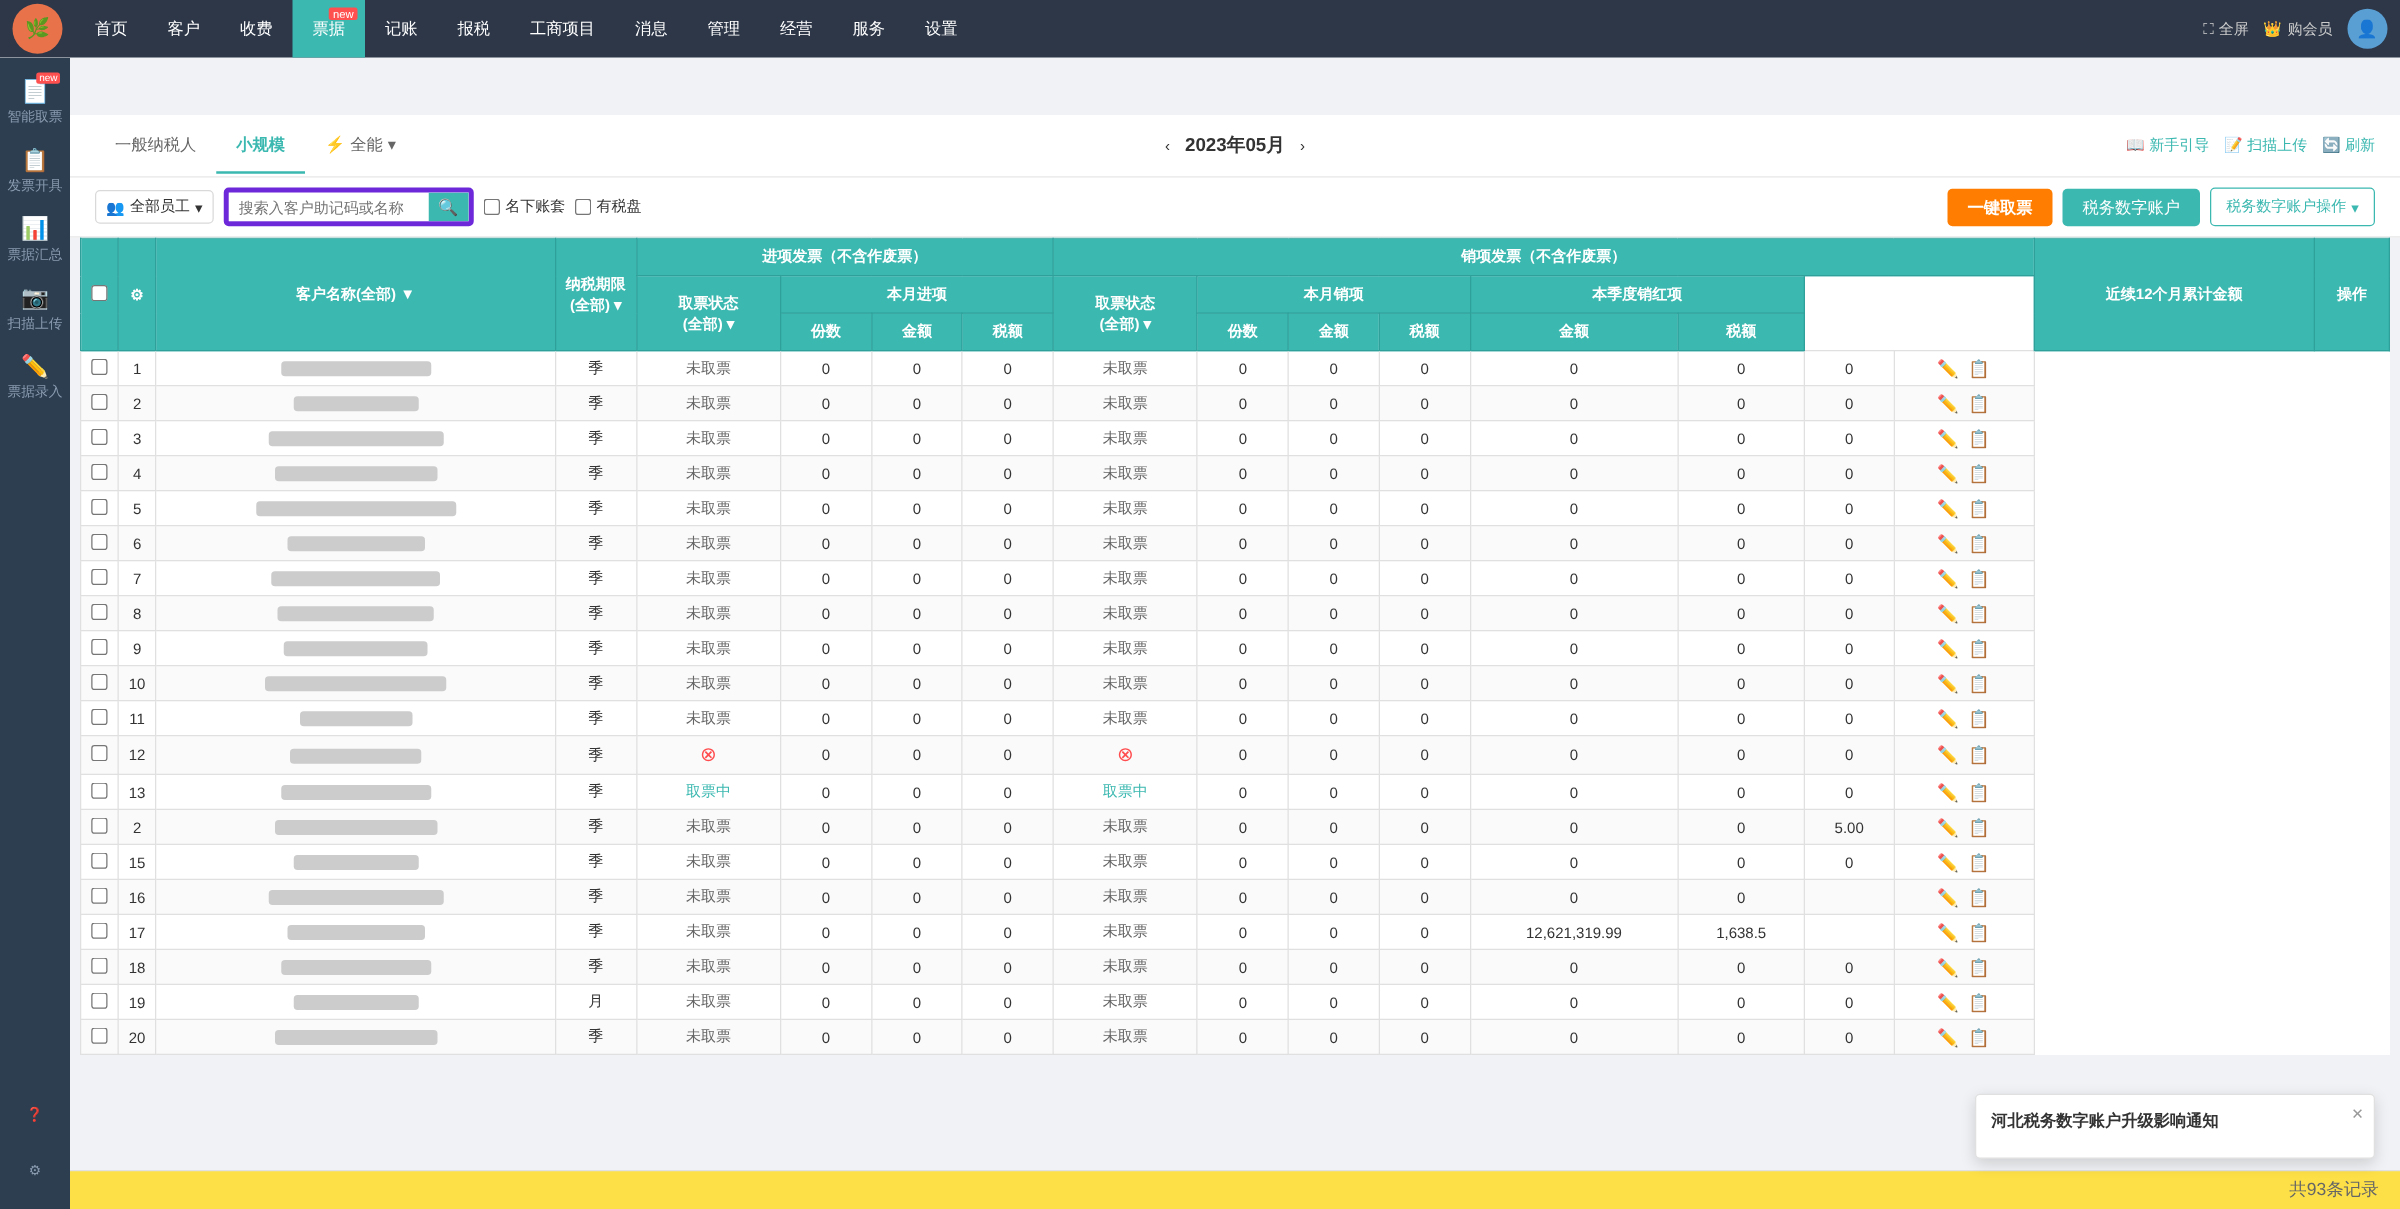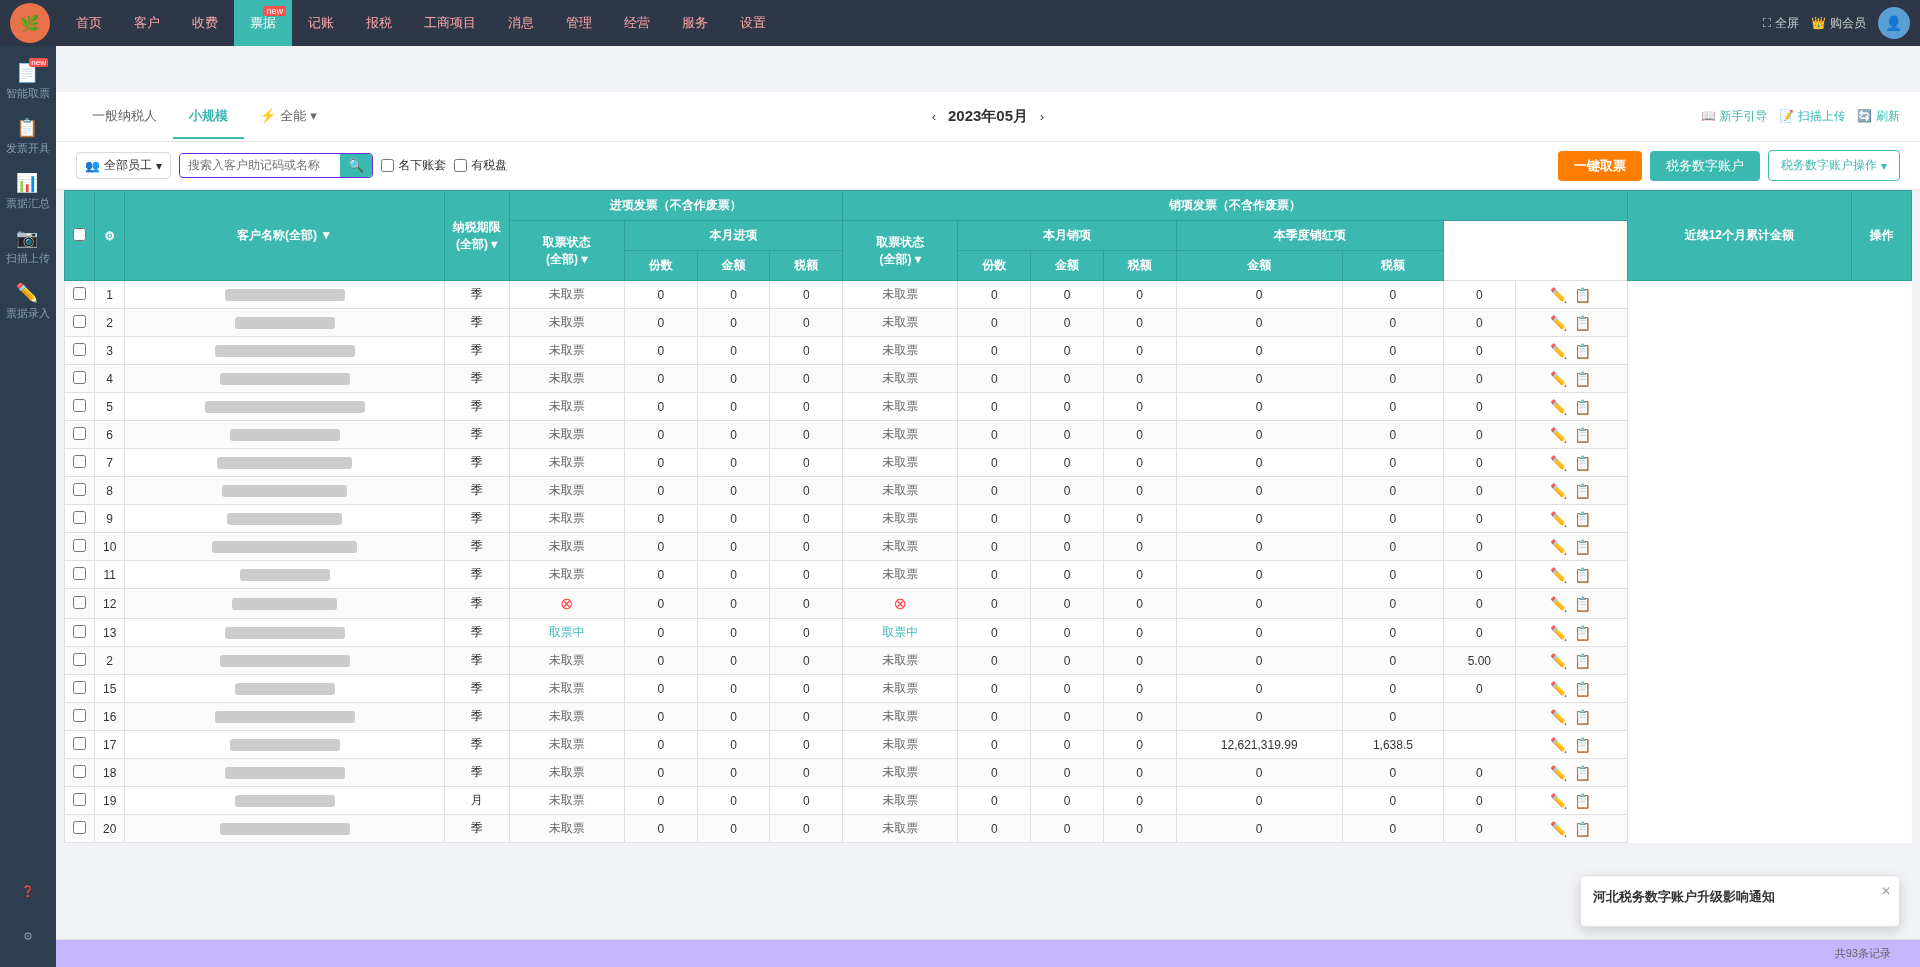--- a/index.html
+++ b/index.html
@@ -20,21 +20,21 @@
       border-radius: 50%;
       display: flex; align-items: center; justify-content: center;
       margin-right: 10px; font-size: 16px; font-weight: bold; color: white;
     }
     .top-nav .nav-items {
       display: flex; align-items: center; flex: 1;
     }
     .top-nav .nav-item {
       padding: 0 16px; height: 46px;
       display: flex; align-items: center; cursor: pointer;
-      font-size: 13px; color: #fca5a5;
+      font-size: 13px; color: #ffffff;
       position: relative;
     }
     .top-nav .nav-item.active {
       background: #3bb8b0; color: #fff;
     }
     .top-nav .nav-item .new-badge {
       position: absolute; top: 6px; right: 6px;
       background: #ff5050; color: white; font-size: 9px;
       padding: 0 3px; border-radius: 2px;
     }
@@ -83,22 +83,22 @@
     }
     .sub-nav-item.active { color: #3bb8b0; border-bottom-color: #3bb8b0; font-weight: bold; }
     .period-label { font-size: 15px; font-weight: bold; color: #333; }
 
     .select-dropdown {
       border: 1px solid #d9d9d9; border-radius: 4px;
       padding: 4px 8px; font-size: 12px; background: #fff;
       display: flex; align-items: center; gap: 4px; cursor: pointer; min-width: 80px;
     }
     .search-input-wrap {
-      border: 1px solid #6d28d9; border-radius: 4px;
-      display: flex; align-items: flex-start;
+      border: 4px solid #6d28d9; border-radius: 4px;
+      display: flex; align-items: flex-end;
       overflow: hidden;
     }
     .search-input-wrap input {
       border: none; outline: none; padding: 4px 8px; font-size: 12px; width: 160px;
     }
     .search-btn {
       background: #3bb8b0; color: white; border: none;
       padding: 4px 8px; cursor: pointer; font-size: 13px;
     }
     .checkbox-item { display: flex; align-items: center; gap: 4px; cursor: pointer; font-size: 12px; }
@@ -158,23 +158,23 @@
     .notification-popup .title {
       font-weight: bold; font-size: 13px; margin-bottom: 8px;
     }
     .notification-popup .content { font-size: 12px; color: #666; line-height: 1.6; }
     .notification-popup .close-btn {
       position: absolute; top: 8px; right: 8px; cursor: pointer; color: #999;
     }
 
     
     .status-bar {
-      background: #c4b5fd; border-top: 1px solid #e0e0e0;
-      padding: 6px 29px; display: flex; align-items: center; justify-content: flex-end;
-      font-size: 11px; color: #666;
+      background: #fde047; border-top: 1px solid #e0e0e0;
+      padding: 6px 17px; display: flex; align-items: center; justify-content: flex-end;
+      font-size: 14px; color: #666;
       position: fixed; bottom: 0; left: 56px; right: 0;
     }
 
     .bottom-links {
       position: fixed; bottom: 0; left: 56px;
       padding: 6px 20px; font-size: 12px; color: #ff7d00; cursor: pointer;
     }
 
     
     .sidebar-bottom {

